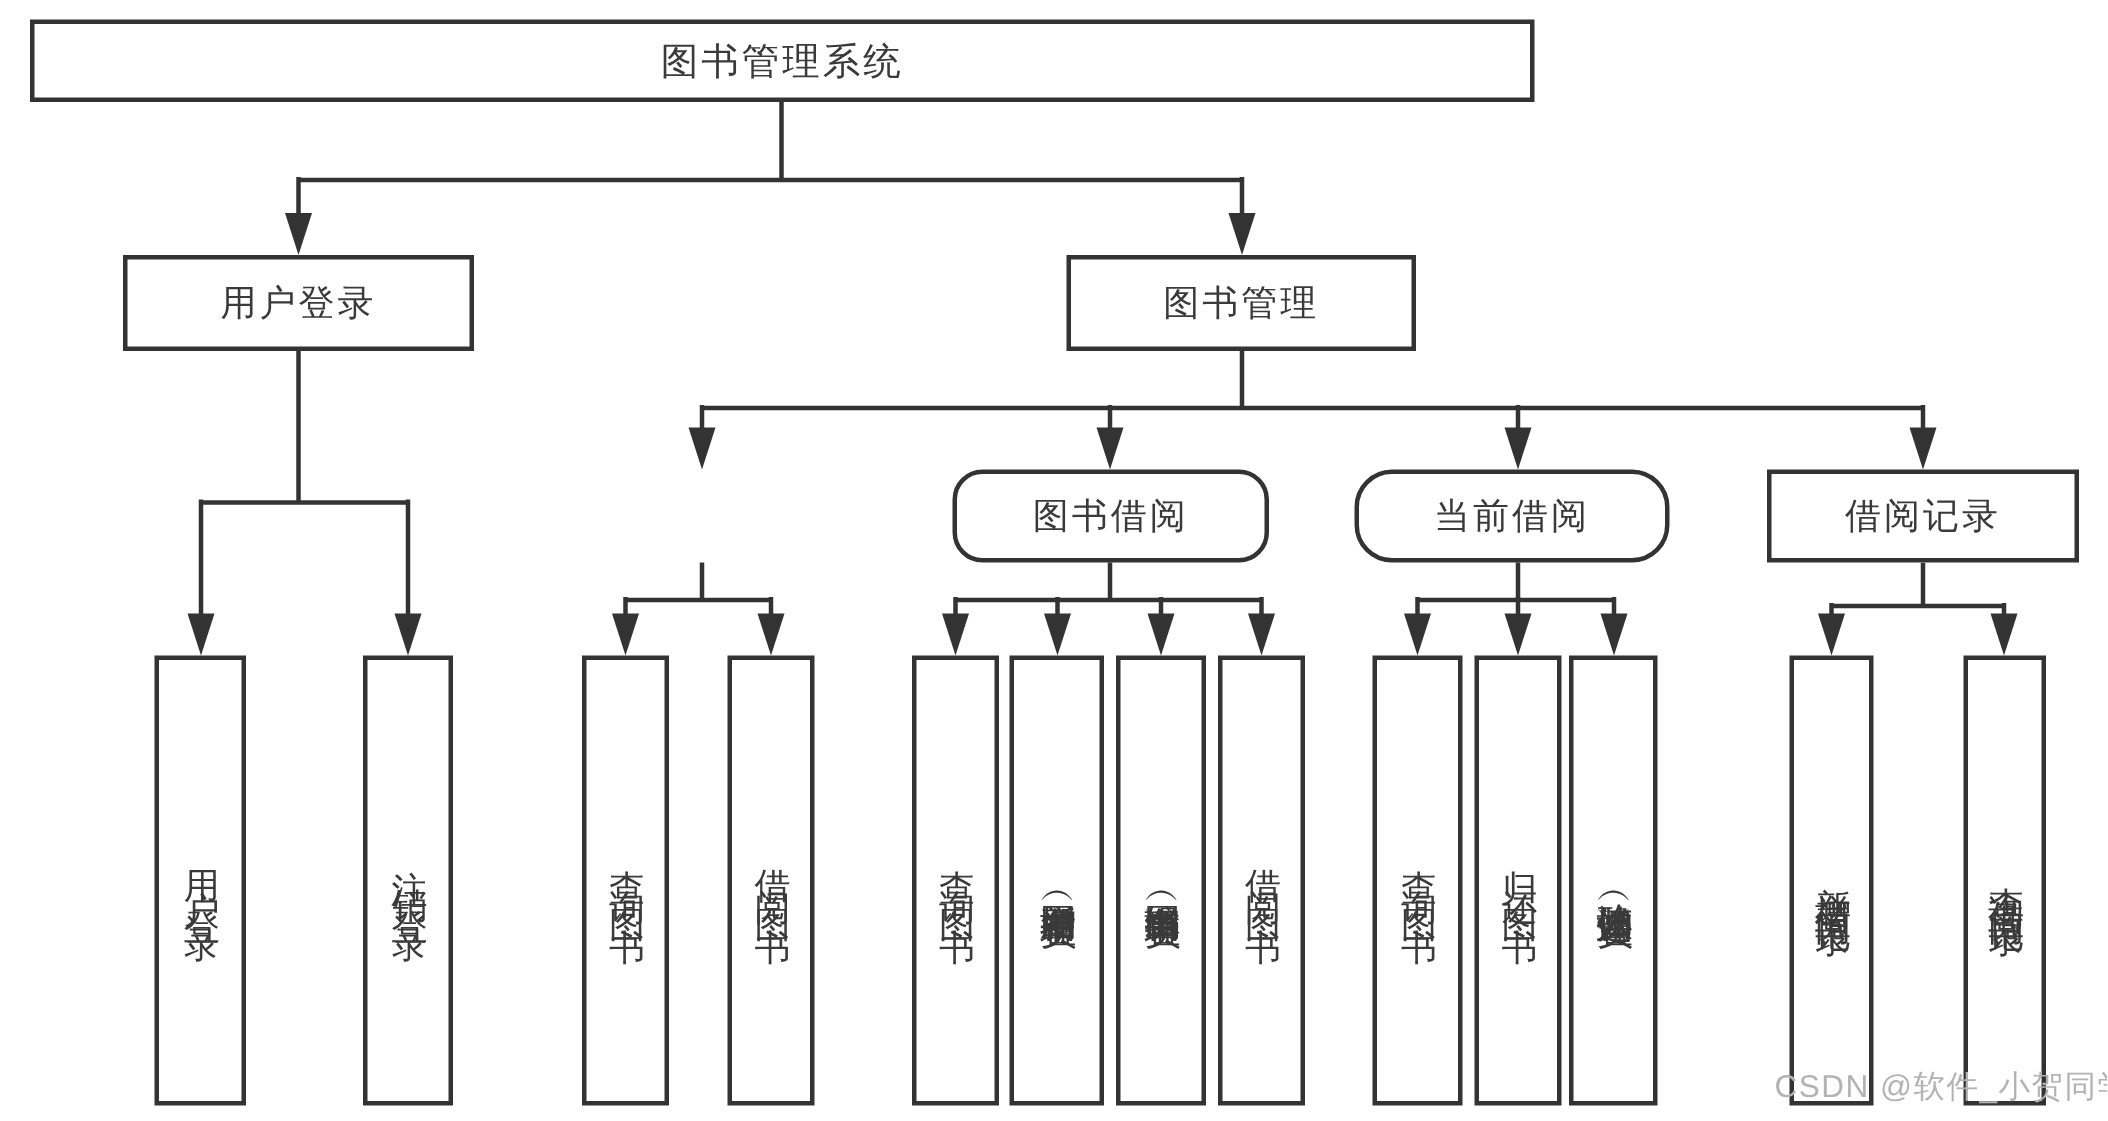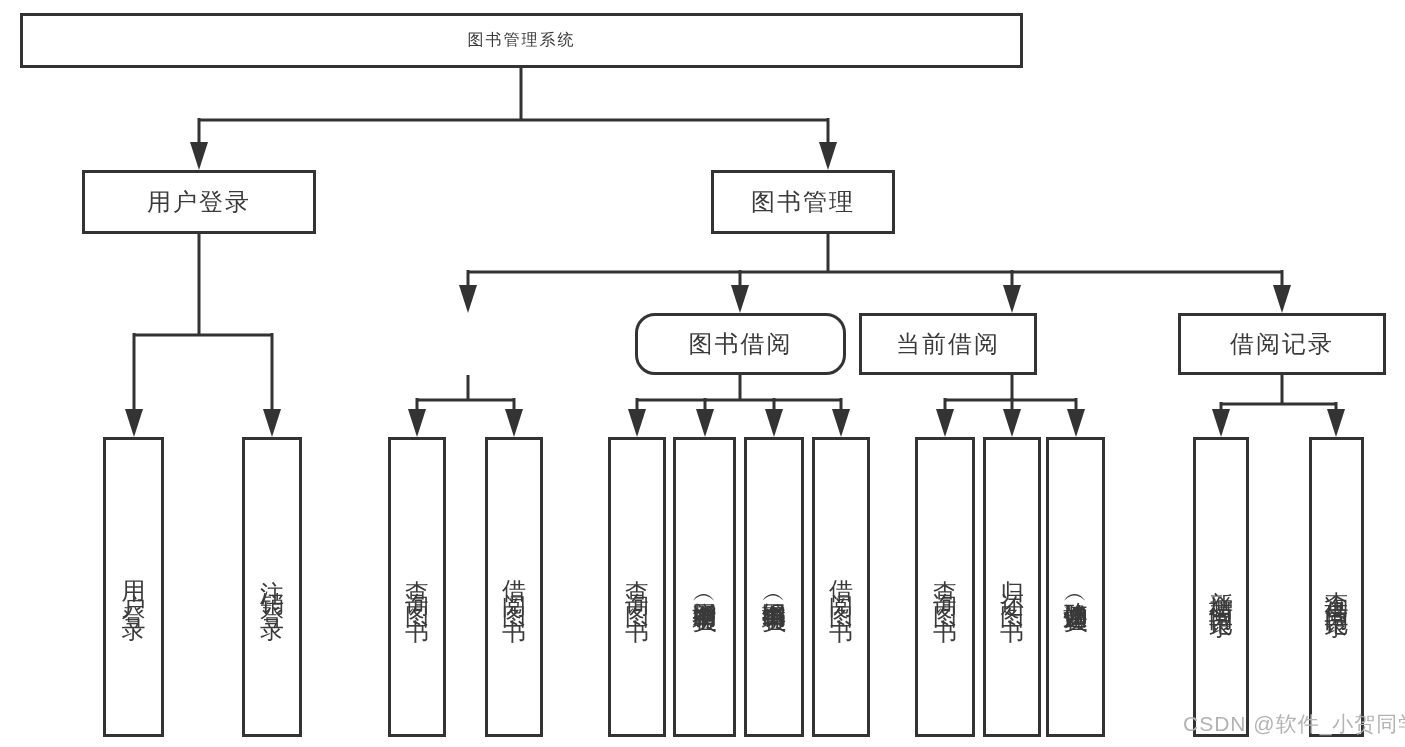--- a/index.html
+++ b/index.html
@@ -17,21 +17,21 @@
     box-sizing: border-box;
     background: #ffffff;
     border: 3px solid #333333;
     color: #3a3a3a;
     display: flex;
     align-items: center;
     justify-content: center;
     text-align: center;
   }
   .hbox { font-size: 24px; letter-spacing: 2px; }
-  .root { font-size: 16px; }
+  .root { font-size: 25px; }
   .vbox {
     writing-mode: vertical-rl;
     text-orientation: mixed;
     font-size: 24px;
     line-height: 1;
     padding: 6px 0;
   }
   .v-short { letter-spacing: 13px; }
   .v-med   { letter-spacing: 5px; }
   .v-long  { letter-spacing: 1px; }
@@ -125,24 +125,24 @@
       <line class="wire" x1="1221" y1="402" x2="1221" y2="414"></line>
       <polygon class="arrow" points="1212,409 1230,409 1221,437"></polygon>
       <line class="wire" x1="1336" y1="402" x2="1336" y2="414"></line>
       <polygon class="arrow" points="1327,409 1345,409 1336,437"></polygon>
     </g>
   </svg>
 
   <div class="node hbox root" style="left:20px; top:13px; width:1003px; height:55px;">图书管理系统</div>
 
   <div class="node hbox" style="left:82px; top:170px; width:234px; height:64px;">用户登录</div>
-  <div class="node hbox" style="left:711px; top:170px; width:184px; height:64px;">图书管理</div>
+  <div class="node hbox" style="left:711px; top:170px; width:233px; height:64px;">图书管理</div>
 
   <div class="node hbox" style="left:635px; top:313px; width:211px; height:62px;border-radius:20px;">图书借阅</div>
-  <div class="node hbox" style="left:859px; top:313px; width:178px; height:62px;">当前借阅</div>
+  <div class="node hbox" style="left:903px; top:313px; width:210px; height:62px;border-radius:25px;">当前借阅</div>
   <div class="node hbox" style="left:1178px; top:313px; width:208px; height:62px;">借阅记录</div>
 
   <div class="node vbox v-short" style="left:103px; top:437px; width:61px; height:300px;">用户登录</div>
   <div class="node vbox v-short" style="left:242px; top:437px; width:60px; height:300px;">注销登录</div>
 
   <div class="node vbox v-short" style="left:388px; top:437px; width:58px; height:300px;">查询图书</div>
   <div class="node vbox v-short" style="left:485px; top:437px; width:58px; height:300px;">借阅图书</div>
 
   <div class="node vbox v-short" style="left:608px; top:437px; width:58px; height:300px;">查询图书</div>
   <div class="node vbox v-long" style="left:673px; top:437px; width:63px; height:300px;">新增图书（管理员）</div>

